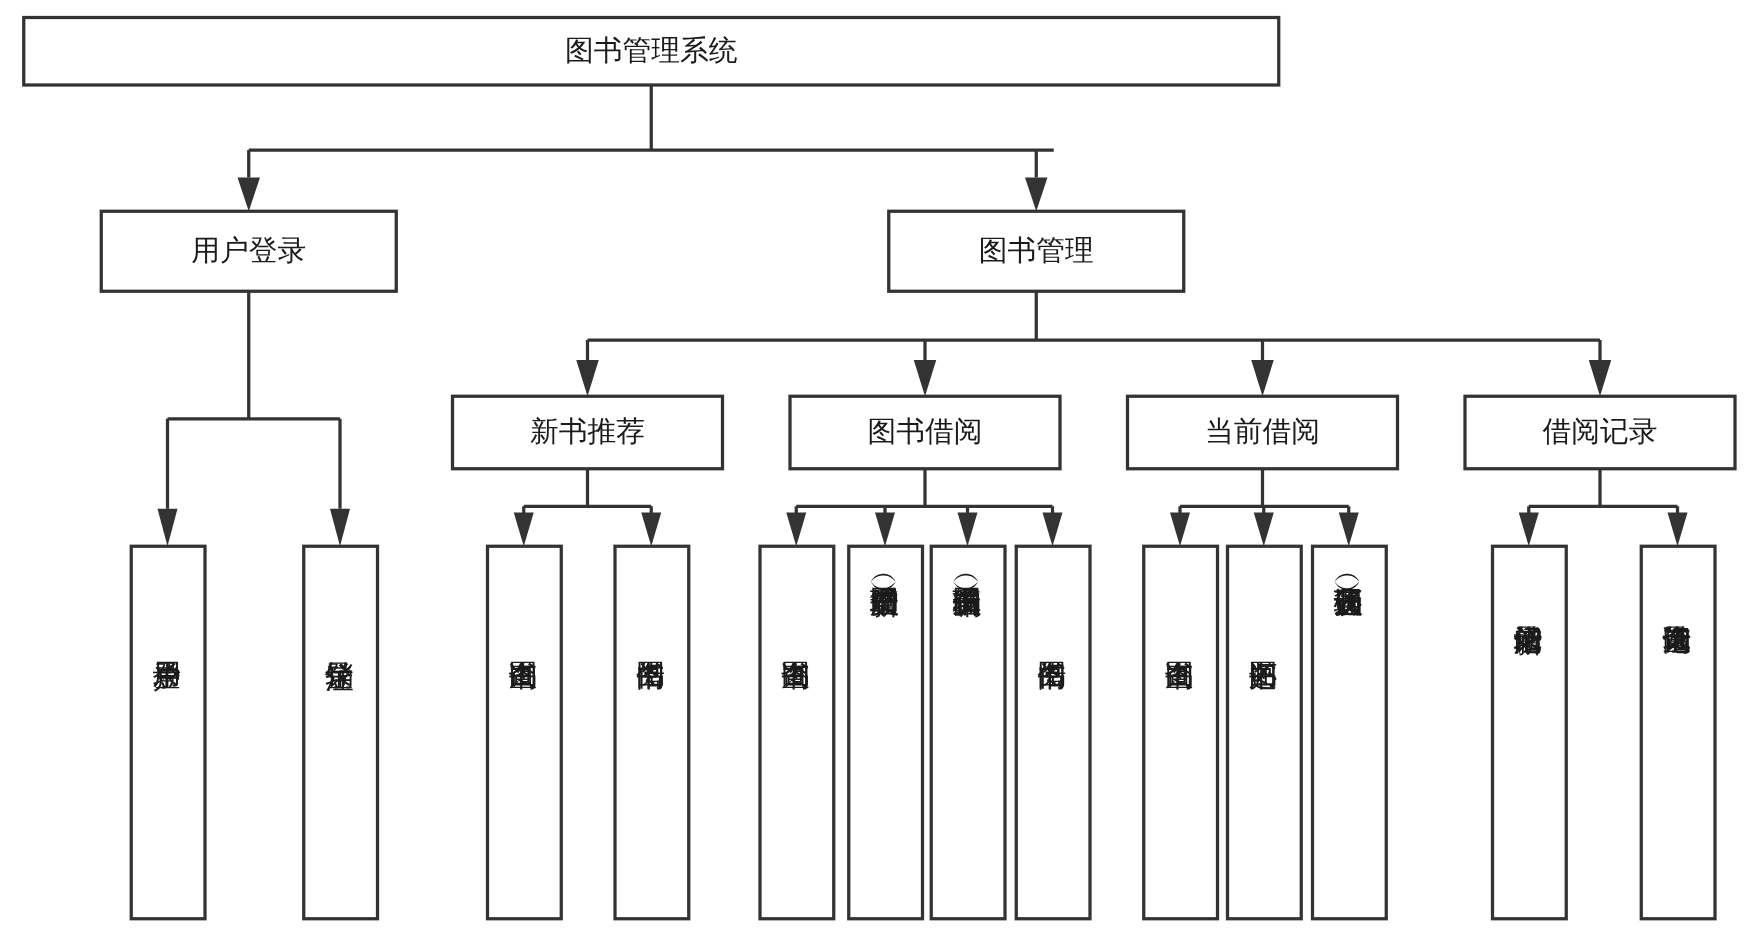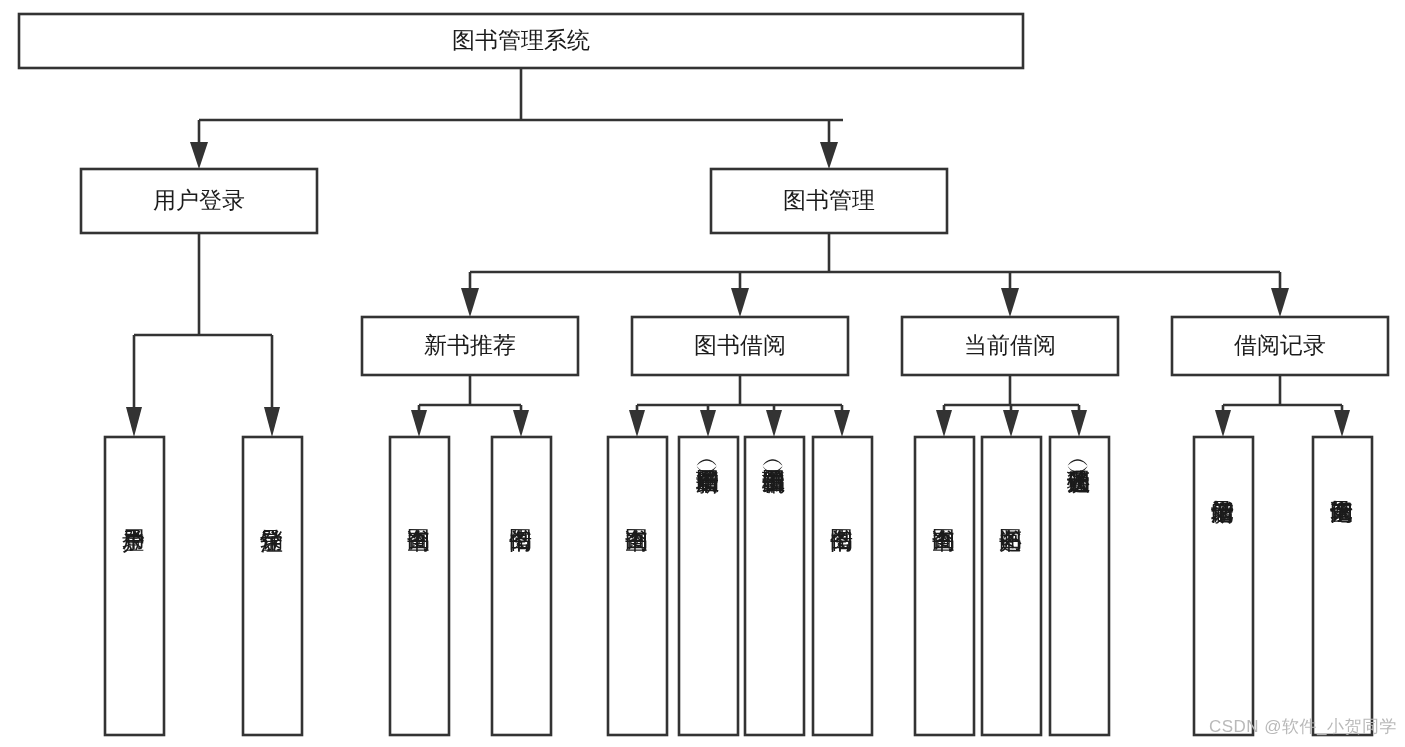--- a/index.html
+++ b/index.html
@@ -244,15 +244,14 @@
       <text class="node-label-v" x="1223" y="482" style="writing-mode:vertical-rl; text-orientation:upright;">新增借阅记录</text>
     </g>
 
     <g>
       <rect class="node-rect" x="1313" y="437" width="59" height="298"></rect>
       <text class="node-label-v" x="1342" y="482" style="writing-mode:vertical-rl; text-orientation:upright;">查询借阅记录</text>
     </g>
 
   </svg>
 
-  <div class="watermark">CSDN @软件_小贺同学</div>
 
 </div>
 
 </body></html>

